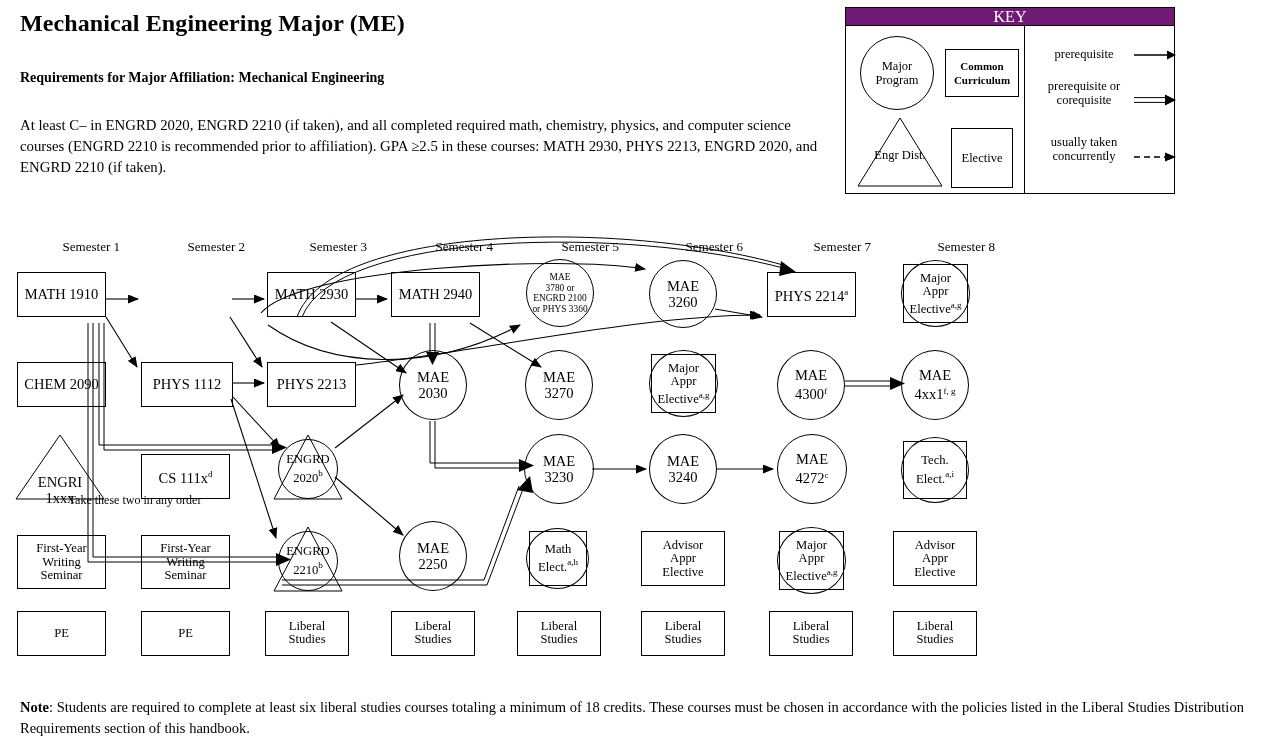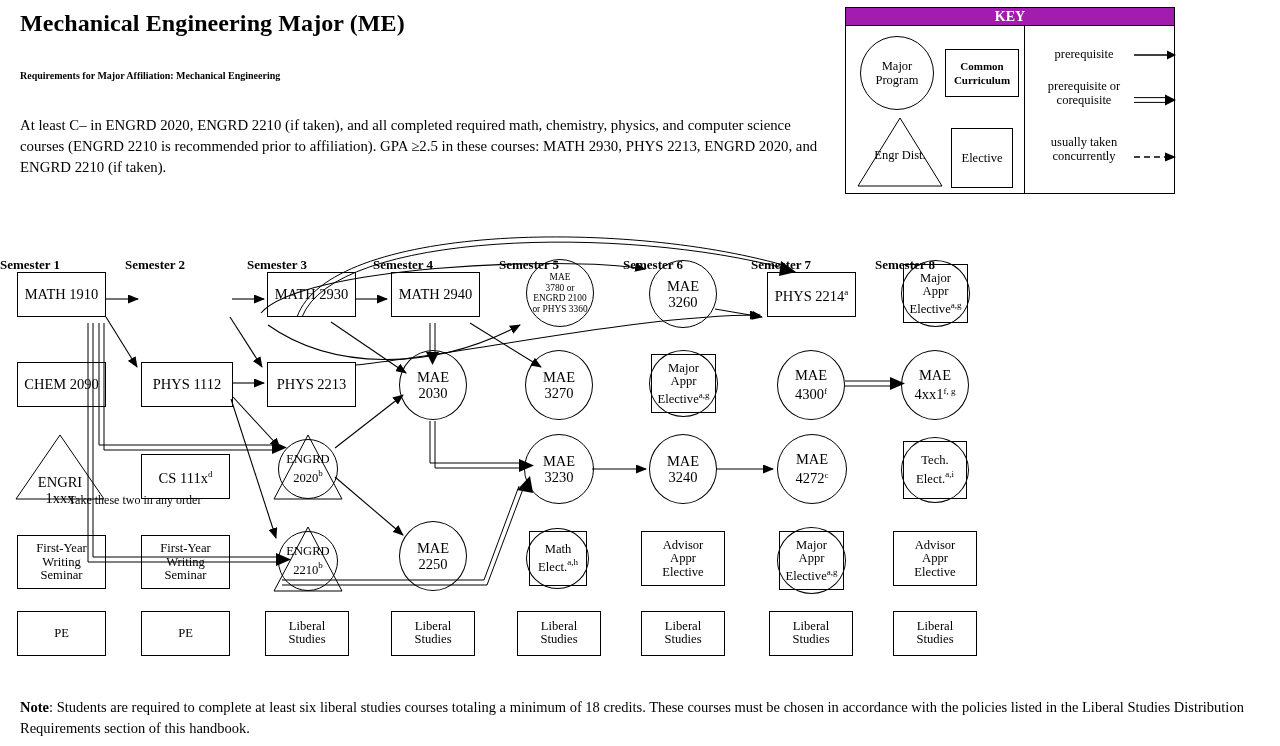--- a/index.html
+++ b/index.html
@@ -14,37 +14,37 @@
   }
   #root{position:relative;width:1280px;height:746px;}
 
   
   .page-title{
     position:absolute;left:20px;top:10px;
     font-size:24px;font-weight:bold;letter-spacing:.1px;
   }
   .req-head{
     position:absolute;left:20px;top:70px;
-    font-size:10px;font-weight:bold;
+    font-size:14px;font-weight:bold;
   }
   .req-body{
     position:absolute;left:20px;top:115px;width:800px;
     font-size:14.8px;line-height:21px;
   }
 
   
   .key-box{
     position:absolute;left:845px;top:7px;width:330px;height:187px;
     border:1px solid #000;box-sizing:border-box;background:#fff;
   }
   .key-title{
     position:absolute;left:0;top:0;width:100%;height:18px;
-    background:#a21caf;color:#fff;text-align:center;
-    font-size:14px;line-height:18px;
-    border-bottom:1px solid #000;box-sizing:border-box;font-weight:bold;
+    background:#701a75;color:#fff;text-align:center;
+    font-size:16px;line-height:18px;
+    border-bottom:1px solid #000;box-sizing:border-box;
   }
   .key-divider{
     position:absolute;left:178px;top:18px;width:1px;height:168px;background:#000;
   }
   .key-circle{
     position:absolute;left:14px;top:28px;width:72px;height:72px;
     border:1px solid #000;border-radius:50%;
     display:flex;align-items:center;justify-content:center;text-align:center;
     font-size:12.5px;line-height:14px;
   }
@@ -70,22 +70,22 @@
   .key-leg-1{left:186px;top:40px;width:104px;}
   .key-leg-2{left:186px;top:72px;width:104px;}
   .key-leg-3{left:186px;top:128px;width:104px;}
   .key-arrsvg{position:absolute;}
 
   
   #diagram{position:absolute;left:0;top:205px;width:1280px;height:470px;}
   #wires{position:absolute;left:0;top:0;width:1280px;height:470px;pointer-events:none;}
 
   .sem-hdr{
-    position:absolute;font-size:13px;font-weight:bold;text-align:left;
-    width:120px;top:34px;margin-top:18px;
+    position:absolute;font-size:13px;font-weight:normal;text-align:right;
+    width:120px;top:34px;
   }
 
   .node{position:absolute;box-sizing:border-box;}
   .node .txt{
     position:absolute;left:0;top:50%;width:100%;
     transform:translateY(-50%);
     text-align:center;font-size:14.5px;line-height:15.5px;
     white-space:pre-line;
   }
   .rect{border:1px solid #000;background:transparent;}

